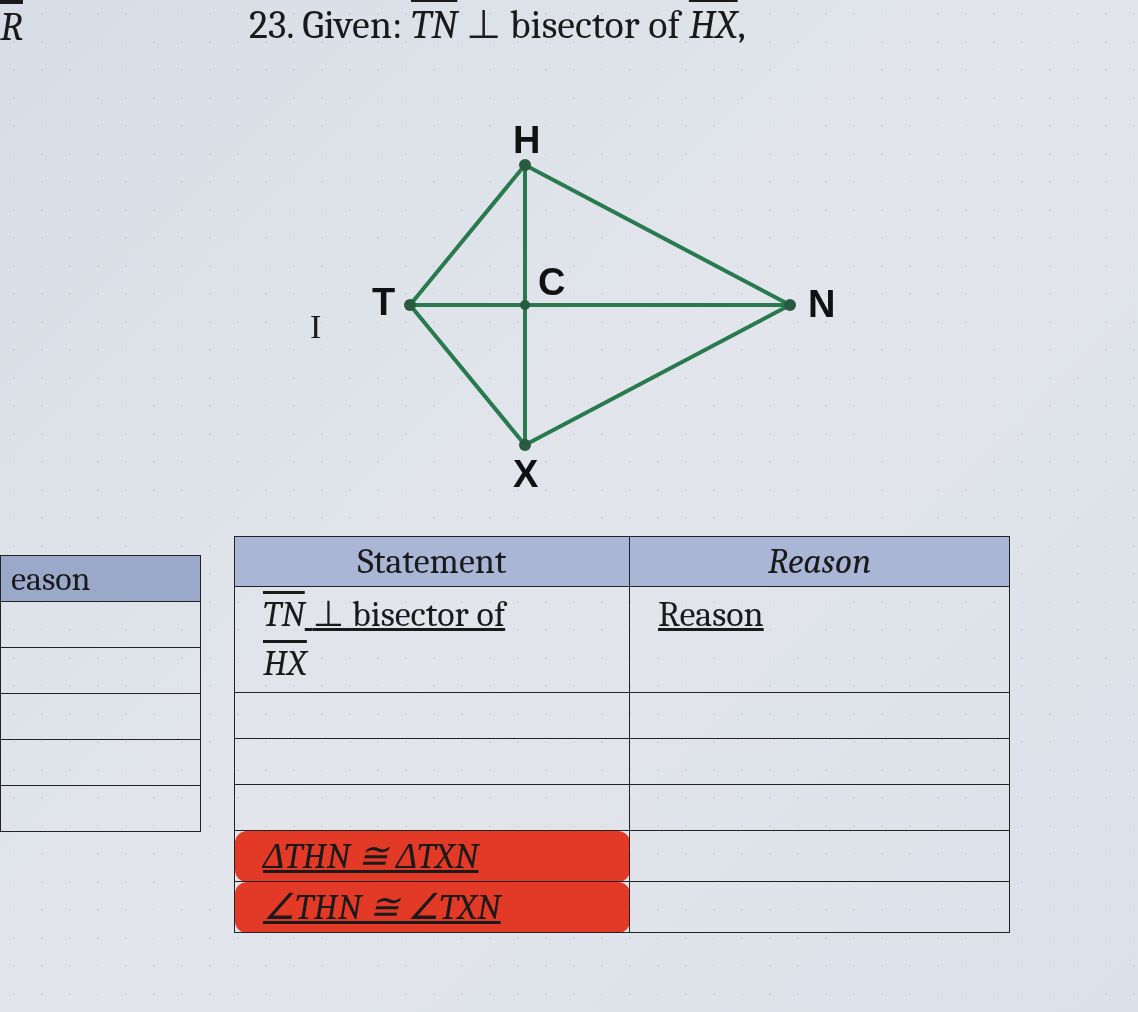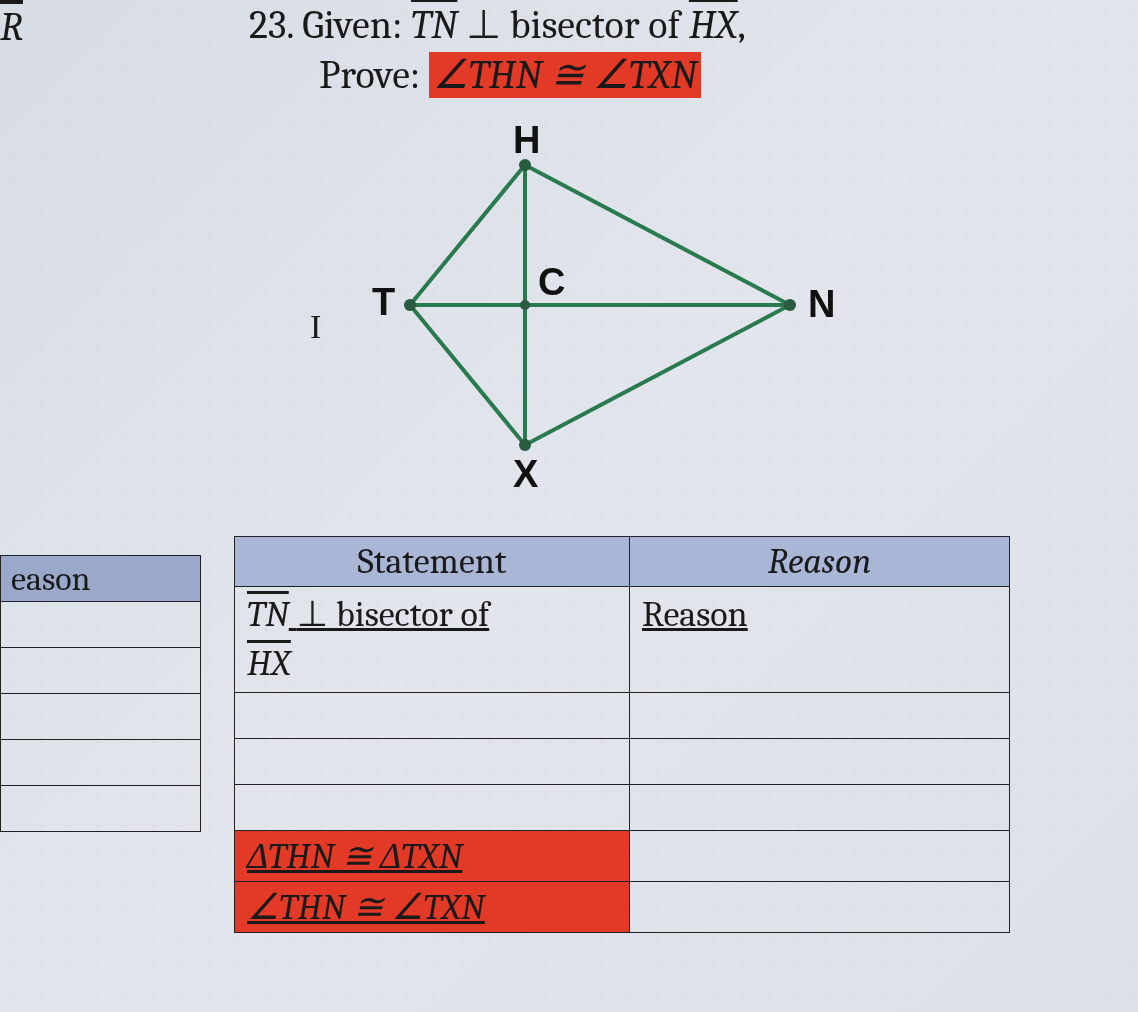--- a/index.html
+++ b/index.html
@@ -77,55 +77,51 @@
     .left-table .w{ width:200px; }
     
     .proof-table{
       position:absolute;
       top:536px; left:234px;
       border-collapse:collapse;
       font-size:36px;
     }
     .proof-table th, .proof-table td{
       border:1px solid #222;
-      padding:4px 12px;
+      padding:4px 28px;
       text-align:left;
       vertical-align:top;
     }
     .proof-table th{
       background:#aab6d6;
       font-weight:normal;
       text-align:center;
       height:50px;
     }
     .proof-table .col-stmt{ width:395px; }
     .proof-table .col-reason{ width:380px;font-style:italic; }
     .proof-table td{ height:46px;text-decoration:underline; }
     .proof-table td.tall{ height:106px; line-height:1.35;}
-    .proof-table td.hl{ background:#e23a26; }
+    .proof-table td.hl{ background:#e23a26;border-radius:12px; }
   </style>
 </head>
 <body>
 
 <div class="top-R">
   <span class="mathit bar">R</span>
 </div>
 
 <div class="problem-header">
   <div class="line1">
     <span>23.</span>
     <span>Given:</span>
     <span class="mathit overbar">TN</span>
     <span class="perp">⊥</span>
     <span>bisector of</span>
     <span class="mathit overbar">HX</span><span>,</span>
-  </div>
-  <div class="line2">
-    <span>Prove:</span>
-    <span class="mathit highlight-red">∠THN ≅ ∠TXN</span>
   </div>
 </div>
 
 <div class="diagram">
   <svg viewBox="0 0 590 380">
     <g stroke="#2a7a4f" stroke-width="4" fill="none" stroke-linecap="round" stroke-linejoin="round">
       <polygon points="100,190 215,50 480,190 215,330"></polygon>
       <line x1="215" y1="50" x2="215" y2="330"></line>
       <line x1="100" y1="190" x2="480" y2="190"></line>
     </g>

